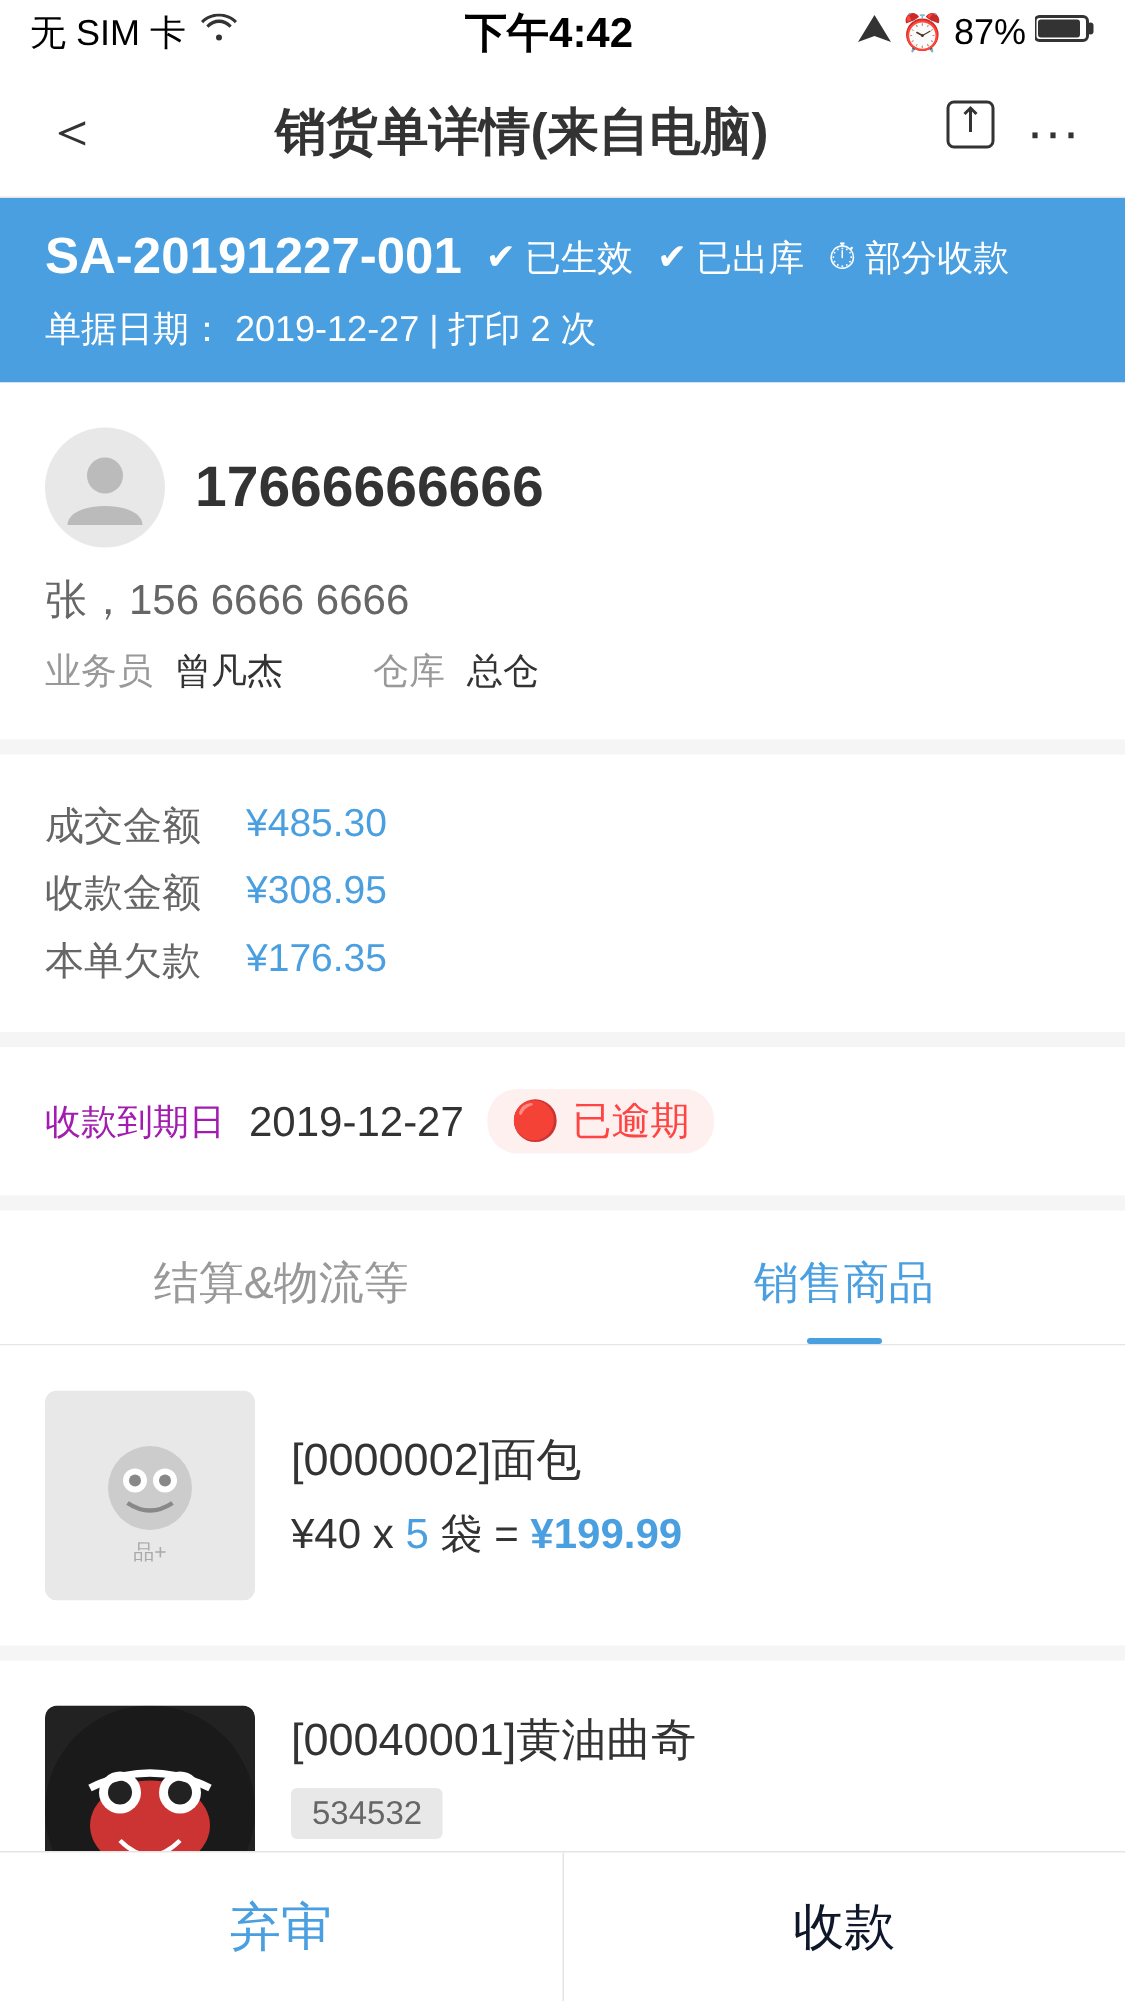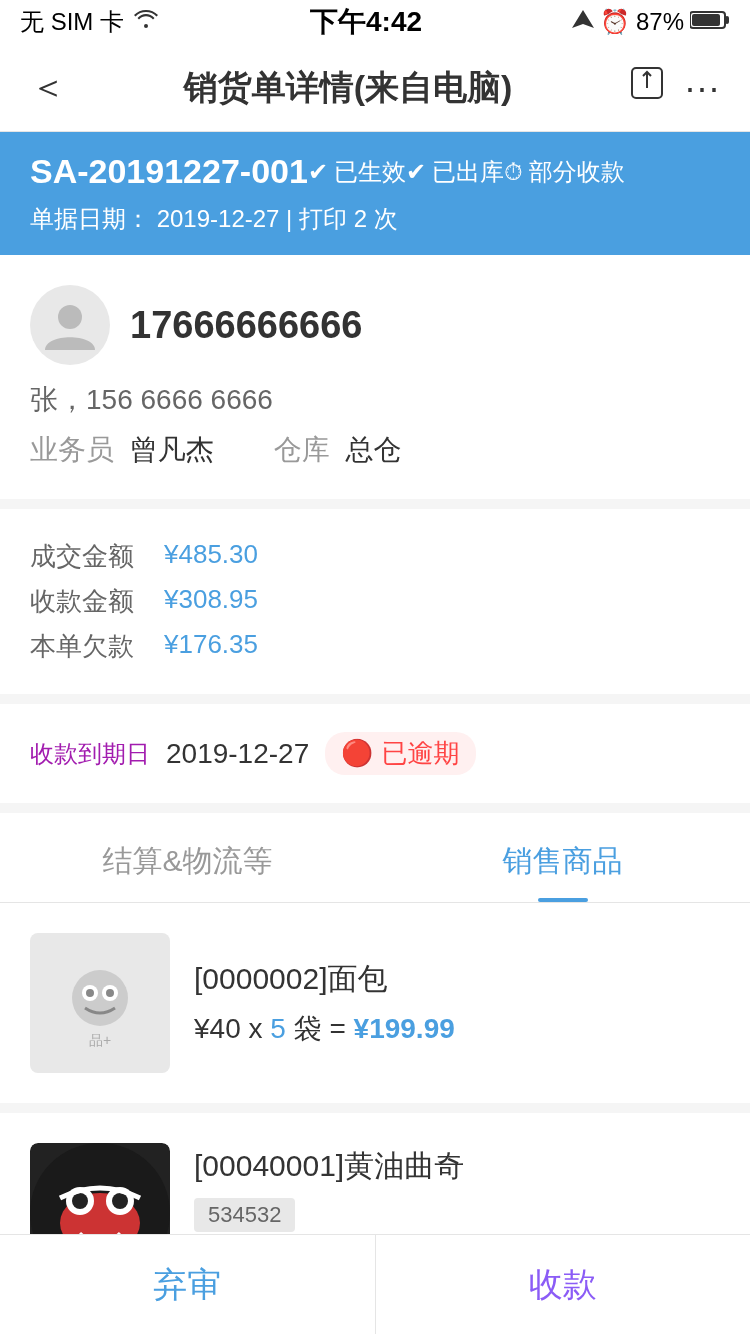--- a/index.html
+++ b/index.html
@@ -43,20 +43,21 @@
     .nav-icon { font-size: 36px; cursor: pointer; }
 
     
     .order-header {
       background: #4A9FE0;
       padding: 20px 30px;
     }
     .order-id-row {
       display: flex;
       align-items: center;
+      gap: 16px;
       margin-bottom: 12px;
       flex-wrap: wrap;
     }
     .order-id { color: white; font-size: 34px; font-weight: bold; }
     .status-badge {
       display: flex; align-items: center; gap: 6px;
       color: white; font-size: 24px;
     }
     .order-date { color: white; font-size: 24px; }
 
@@ -71,21 +72,21 @@
       width: 80px; height: 80px;
       background: #e8e8e8;
       border-radius: 50%;
       display: flex; align-items: center; justify-content: center;
       overflow: hidden;
     }
     .avatar svg { width: 60px; height: 60px; }
     .customer-name { font-size: 38px; font-weight: 600; color: #333; }
     .customer-info { font-size: 28px; color: #666; margin-bottom: 12px; }
     .customer-meta { display: flex; gap: 60px; }
-    .meta-item { font-size: 28px; color: #666; }
+    .meta-item { font-size: 24px; color: #666; }
     .meta-label { color: #999; margin-right: 8px; }
     .meta-value { color: #333; }
 
     
     .stats-section {
       background: white;
       padding: 30px;
       margin-bottom: 10px;
       display: flex;
       align-items: flex-start;
@@ -194,21 +195,21 @@
       border-top: 1px solid #e5e5e5;
       display: flex;
     }
     .bottom-btn {
       flex: 1;
       display: flex; align-items: center; justify-content: center;
       font-size: 34px;
       cursor: pointer;
     }
     .bottom-btn.reject { color: #4A9FE0; border-right: 1px solid #e5e5e5; }
-    .bottom-btn.collect { color: #8b5cf6; }
+    .bottom-btn.collect { color: #0f172a; }
   </style>
 </head>
 <body>
 
 <div class="status-bar">
   <div class="status-left">
     <span>无 SIM 卡</span>
     <span>
       <svg width="28" height="20" viewBox="0 0 28 20" fill="none">
         <path d="M14 14a2 2 0 1 1 0 4 2 2 0 0 1 0-4z" fill="#333"></path>

